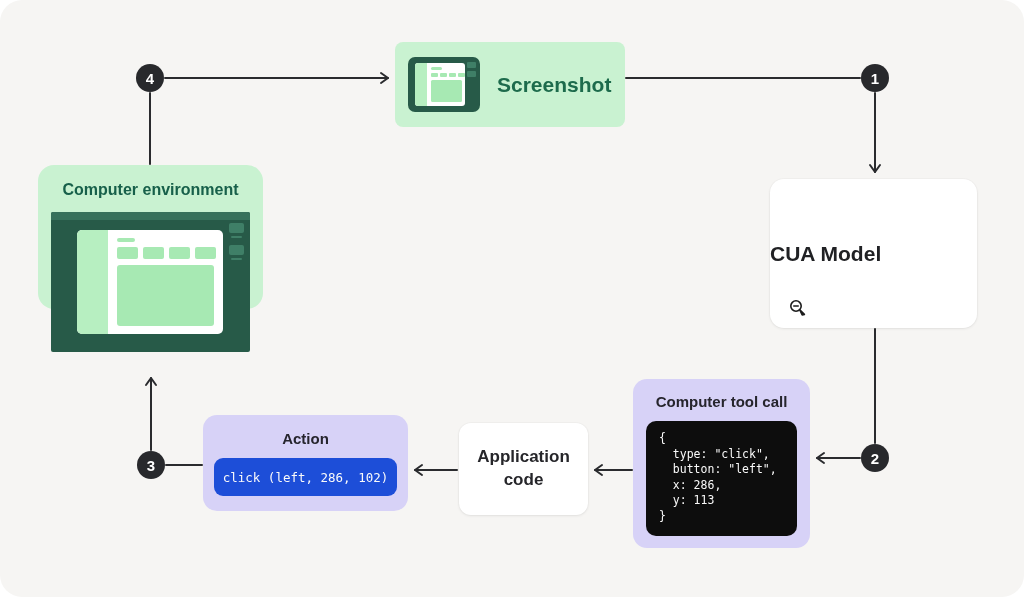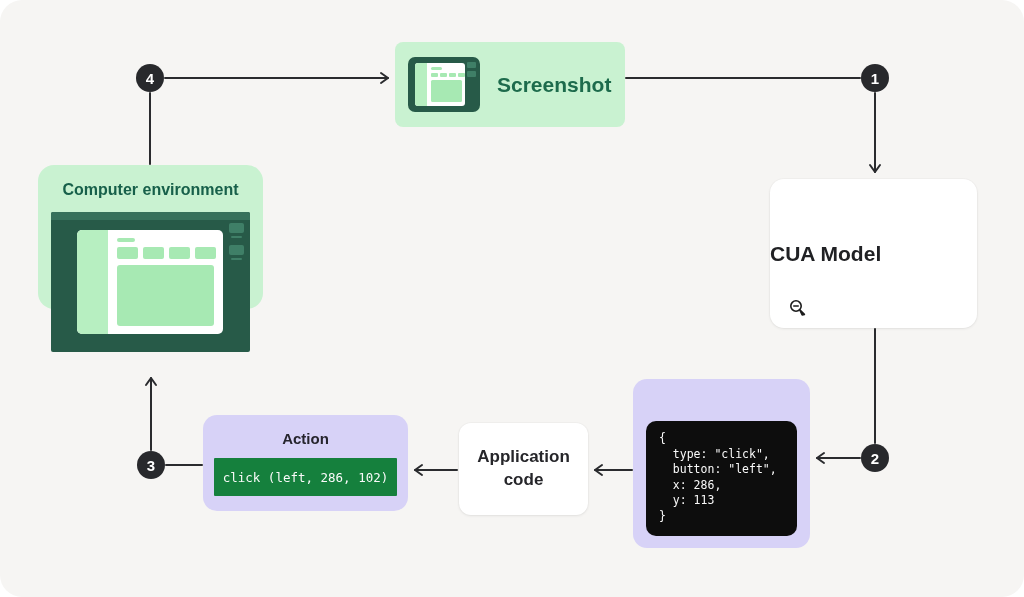--- a/index.html
+++ b/index.html
@@ -74,21 +74,21 @@
     box-shadow:0 1px 3px rgba(0,0,0,.07), 0 0 0 1px rgba(0,0,0,.02);
     display:flex;align-items:center;justify-content:center;text-align:center;
     padding:0 24px;
   }
   .appcode-label{font-size:17px;font-weight:600;color:#26262a;line-height:1.35;}
 
   
   .action-box{left:203px;top:415px;width:205px;height:96px;background:#d7d2f7;border-radius:14px;}
   .action-title{margin-top:15px;text-align:center;font-size:15px;font-weight:700;color:#26252d;}
   .action-pill{
-    position:absolute;left:11px;top:43px;width:183px;height:38px;background:#15803d;border-radius:1px;
+    position:absolute;left:11px;top:43px;width:183px;height:38px;background:#1d4ed8;border-radius:9px;
     color:#fafafa;font-family:"DejaVu Sans Mono","Liberation Mono",monospace;font-size:12.5px;
     display:flex;align-items:center;justify-content:center;white-space:pre;
   }
 
   
   .step-1{left:861px;top:64px;}
   .step-2{left:861px;top:444px;}
   .step-3{left:137px;top:451px;}
   .step-4{left:136px;top:64px;}
 </style>
@@ -173,20 +173,21 @@
   <div class="node cua-box">
     <div class="cua-label">CUA Model</div>
     <svg class="zoom-cursor" viewBox="0 0 22 22">
       <circle cx="9" cy="8" r="5.2" fill="none" stroke="#1c1c1c" stroke-width="1.6"></circle>
       <line x1="6.8" y1="8" x2="11.2" y2="8" stroke="#1c1c1c" stroke-width="1.6" stroke-linecap="round"></line>
       <path d="M12.8,11.8 L17.4,16.4 L15.2,17 Z" fill="#1c1c1c" stroke="#1c1c1c" stroke-width="1.6" stroke-linejoin="round"></path>
     </svg>
   </div>
 
   <div class="node toolcall-box">
+    <div class="tc-title">Computer tool call</div>
     <div class="code-block">
       <div>{</div>
       <div>  type: "click",</div>
       <div>  button: "left",</div>
       <div>  x: 286,</div>
       <div>  y: 113</div>
       <div>}</div>
     </div>
   </div>
 

